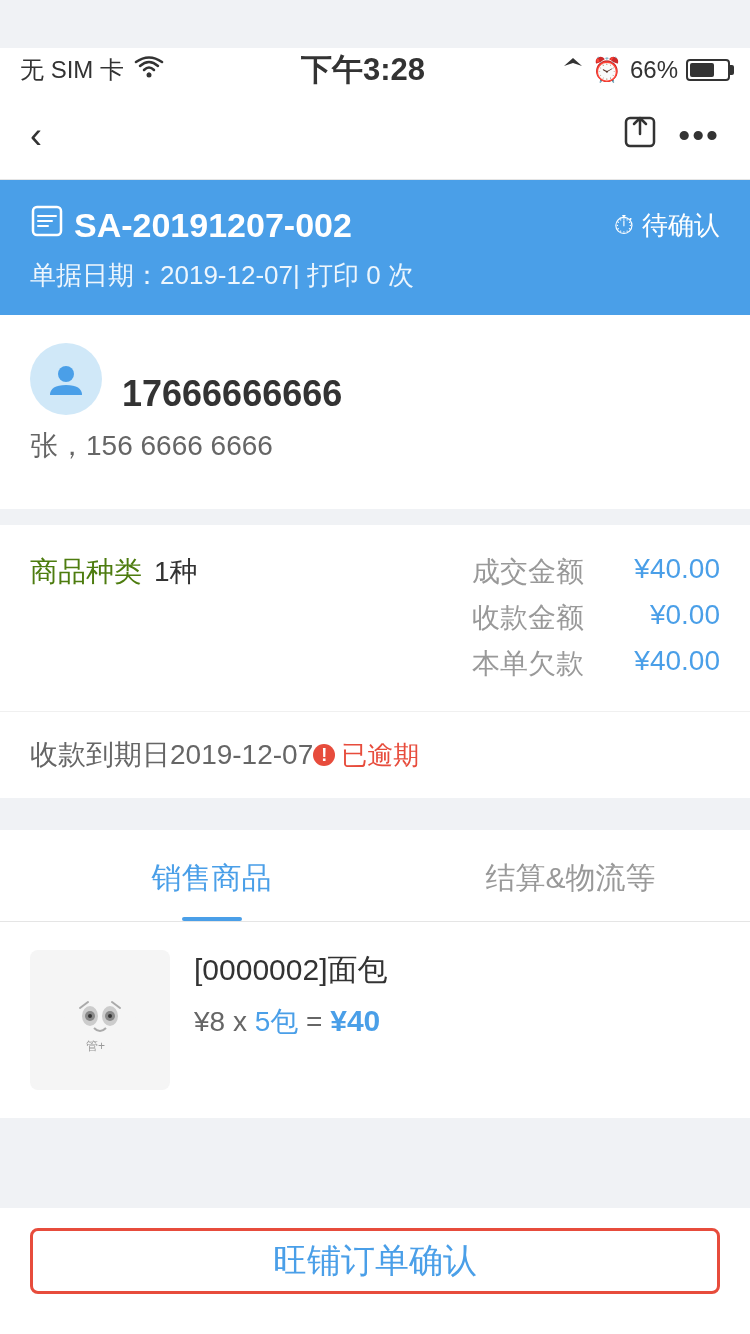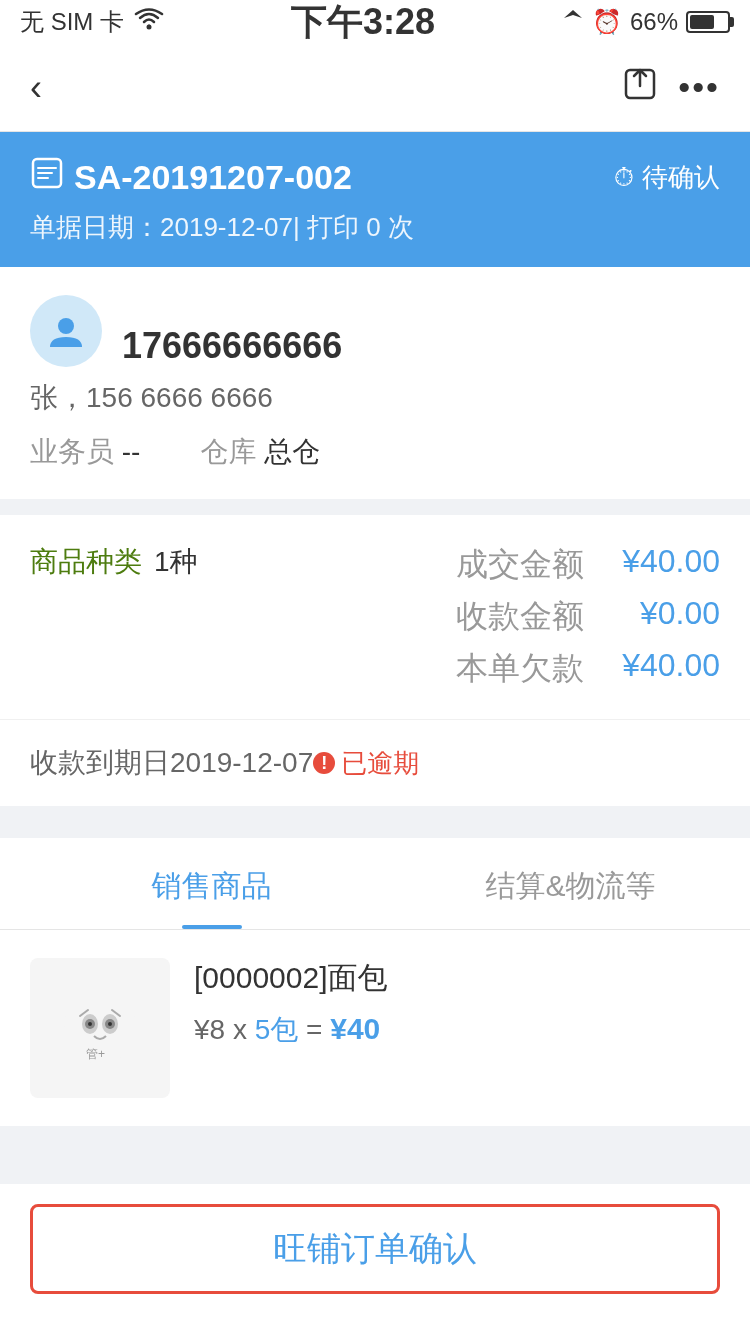--- a/index.html
+++ b/index.html
@@ -16,23 +16,24 @@
     
     .status-bar {
       background: #fff;
       height: 44px;
       display: flex;
       align-items: center;
       justify-content: space-between;
       padding: 16px 20px;
       font-size: 24px;
       font-weight: 500;
+      margin-top: 48px;
     }
     .status-bar-left { display: flex; align-items: center; gap: 10px; }
-    .status-bar-center { font-size: 36px; font-weight: 600; }
+    .status-bar-center { font-size: 31px; font-weight: 600; }
     .status-bar-right { display: flex; align-items: center; gap: 8px; font-size: 24px; }
     .battery-icon {
       width: 44px; height: 22px; border: 2px solid #333; border-radius: 4px;
       position: relative; display: inline-flex; align-items: center; padding: 2px;
     }
     .battery-icon::after {
       content: ''; position: absolute; right: -6px; top: 50%; transform: translateY(-50%);
       width: 4px; height: 10px; background: #333; border-radius: 0 2px 2px 0;
     }
     .battery-fill { background: #333; height: 100%; width: 66%; border-radius: 2px; }
@@ -130,21 +131,21 @@
     .amount-left {
       font-size: 28px;
       color: #666;
       display: flex;
       align-items: center;
       gap: 12px;
     }
     .product-types-label { color: #4d7c0f; }
     .product-types-value { color: #333; font-weight: 500; }
     .amount-right { display: flex; flex-direction: column; align-items: flex-end; gap: 8px; }
-    .amount-row { display: flex; justify-content: flex-end; gap: 16px; font-size: 32px; }
+    .amount-row { display: flex; justify-content: flex-end; gap: 16px; font-size: 28px; }
     .amount-label { color: #999; }
     .amount-value { color: #4a9fe8; font-weight: 500; min-width: 120px; text-align: right; }
     .amount-value.owed { color: #4a9fe8; }
 
     
     .due-date-card {
       background: #fff;
       padding: 24px 30px;
       font-size: 28px;
       color: #666;
@@ -239,21 +240,21 @@
     .confirm-btn-container {
       position: fixed;
       bottom: 0;
       left: 0;
       width: 750px;
       background: #fff;
       padding: 20px 30px 40px;
     }
     .confirm-btn {
       width: 100%;
-      height: 90px;
+      height: 66px;
       border: 3px solid #e74c3c;
       background: #fff;
       color: #4a9fe8;
       font-size: 34px;
       font-weight: 500;
       border-radius: 8px;
       cursor: pointer;
       display: flex;
       align-items: center;
       justify-content: center;
@@ -330,32 +331,20 @@
       <svg viewBox="0 0 40 40" fill="none">
         <circle cx="20" cy="15" r="8" fill="#4a9fe8"></circle>
         <path d="M4 36 Q4 26 20 26 Q36 26 36 36" fill="#4a9fe8"></path>
       </svg>
     </div>
     <div class="customer-phone">17666666666</div>
   </div>
   <div class="customer-details">
     <span>张</span>，<span>156 6666 6666</span>
   </div>
-  <div class="customer-meta">
-    <div>
-      <span class="label">业务员</span>
-      <span class="value"> </span>
-      <span class="value">--</span>
-    </div>
-    <div>
-      <span class="label">仓库</span>
-      <span class="value"> </span>
-      <span class="value">总仓</span>
-    </div>
-  </div>
 </div>
 
 <div class="divider"></div>
 
 <div class="amount-card">
   <div class="amount-left">
     <span class="product-types-label">商品种类</span>
     <span class="product-types-value">1种</span>
   </div>
   <div class="amount-right">

